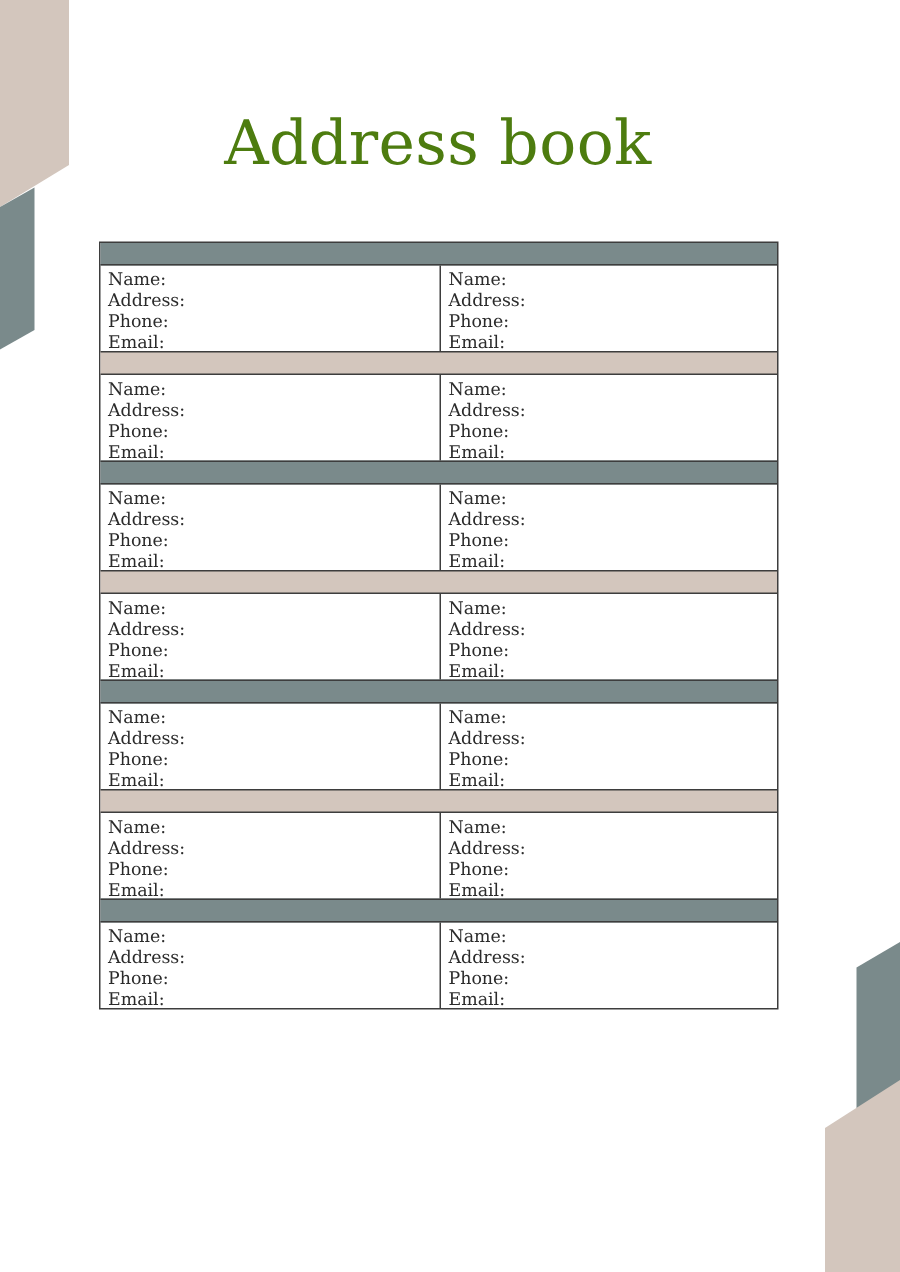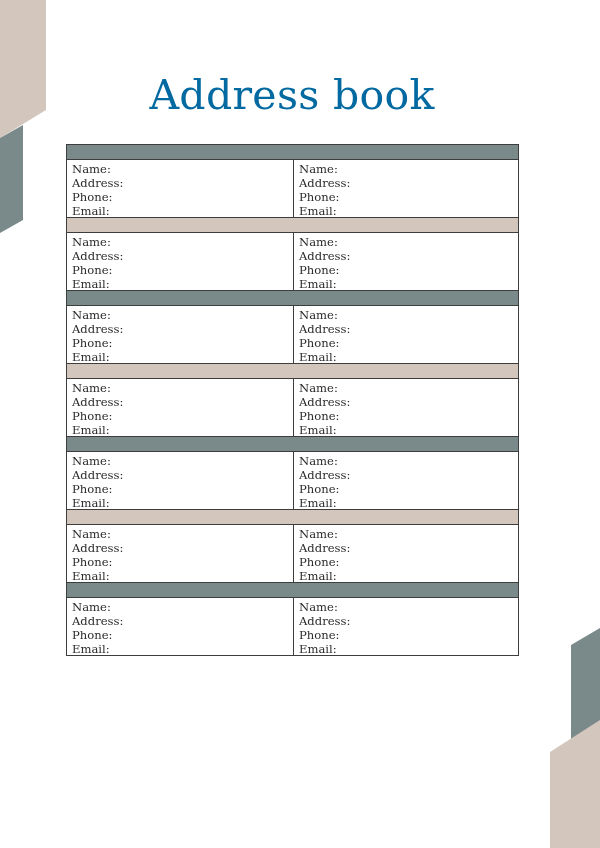--- a/index.html
+++ b/index.html
@@ -6,25 +6,25 @@
   body {
     width: 600px; height: 848px; position: relative; overflow: hidden;
     background: #ffffff;
     font-family: "DejaVu Serif", "Liberation Serif", serif;
   }
   .deco { position: absolute; left: 0; top: 0; width: 600px; height: 848px; pointer-events: none; }
   .title {
     position: absolute; left: 0; width: 584px; top: 68px;
     text-align: center;
     font-family: "DejaVu Serif", serif;
-    font-size: 41px; color: #0369a1; letter-spacing: 0.3px;
+    font-size: 41px; color: #4d7c0f; letter-spacing: 0.3px;
     line-height: 54px;
   }
   .book {
-    position: absolute; left: 66px; top: 144px; width: 453px;
+    position: absolute; left: 66px; top: 161px; width: 453px;
     border: 1.5px solid #3d3d3d;
     box-sizing: border-box;
   }
   .block { display: block; }
   .band {
     height: 14px;
     border-bottom: 1.5px solid #3d3d3d;
   }
   .block + .block .band { border-top: 1.5px solid #3d3d3d; }
   .band.slate { background: #7a8a8b; }

